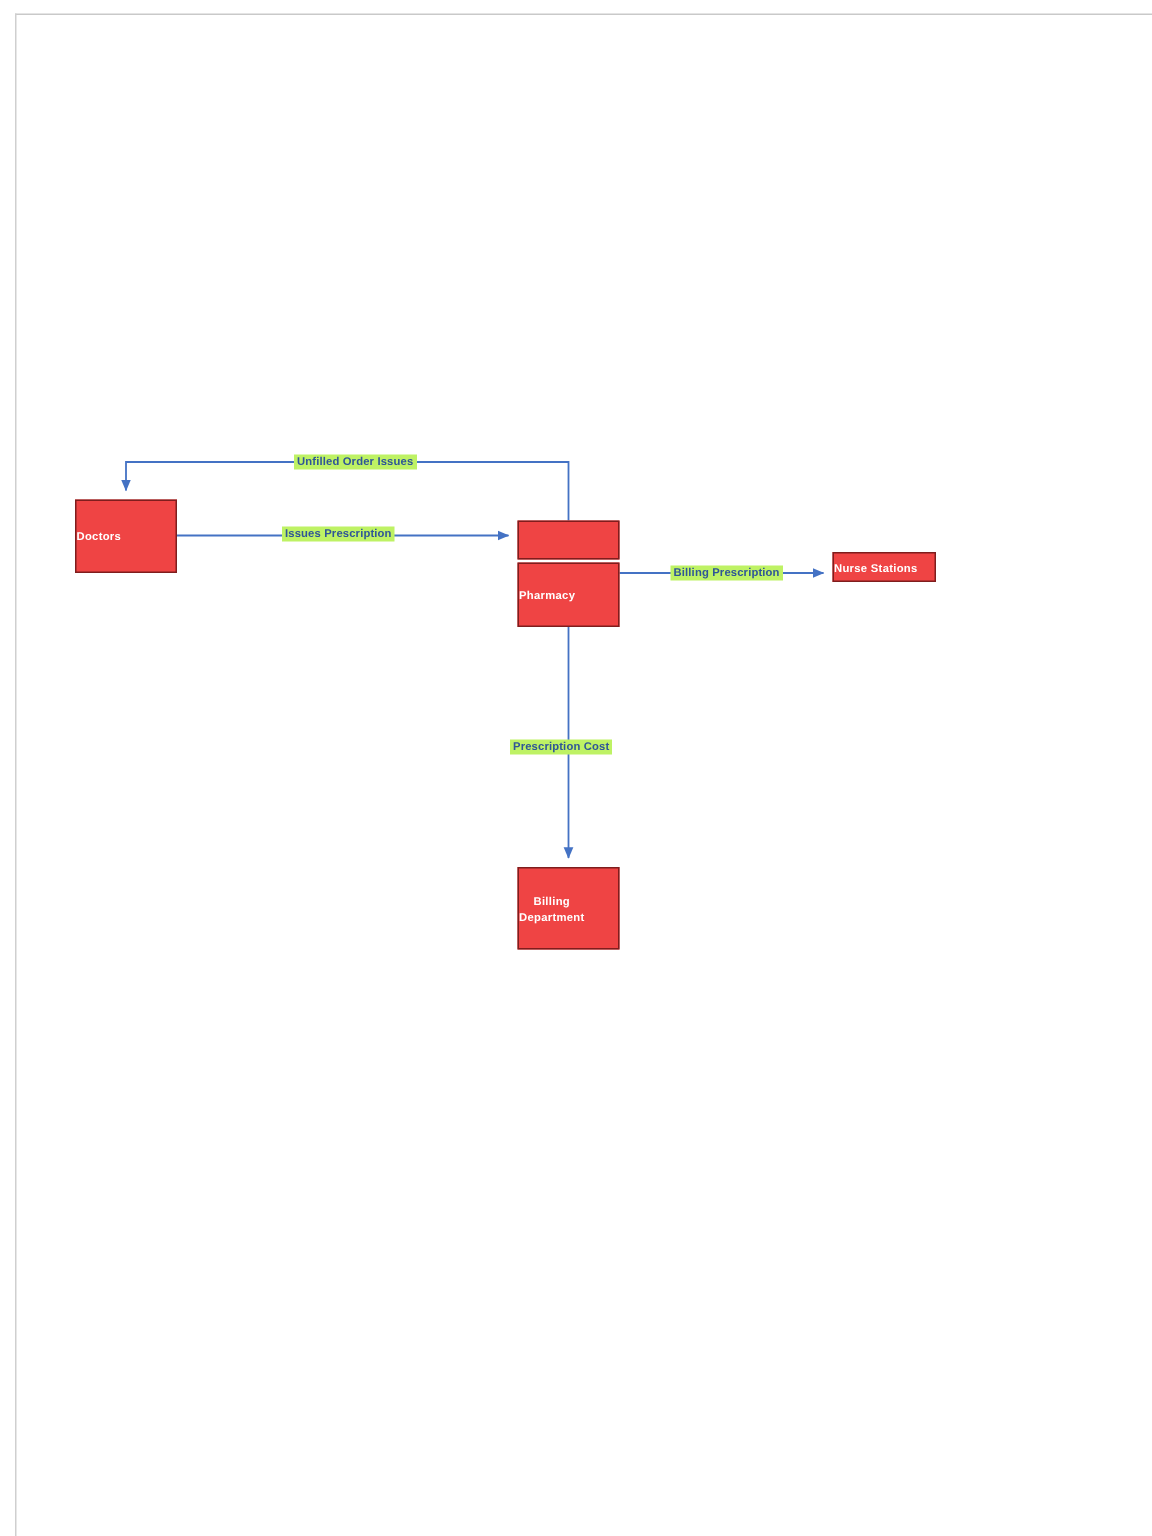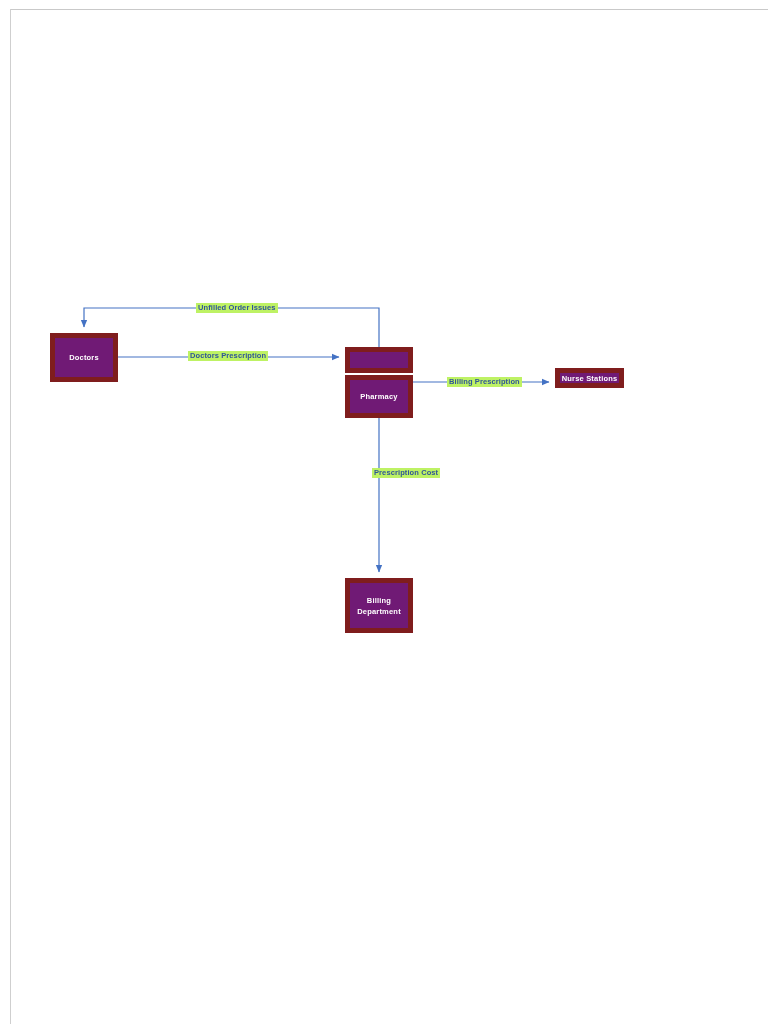--- a/index.html
+++ b/index.html
@@ -35,25 +35,24 @@
   #diagram-svg {
     position: absolute;
     left: 0;
     top: 0;
     width: 768px;
     height: 1024px;
   }
   .node-box {
     position: absolute;
     box-sizing: border-box;
-    background: #701a75;
-    border: 5px solid #7f1d1d;
+    background: #ef4444;
+    border: 1px solid #7f1d1d;
     display: flex;
     align-items: center;
-    justify-content: center;
     text-align: center;
   }
   .node-label {
     color: #ffffff;
     font-size: 7.5px;
     font-weight: bold;
     line-height: 11px;
     letter-spacing: 0.2px;
   }
   .edge-label {
@@ -117,19 +116,19 @@
 
   <div class="node-box" style="left:345px; top:578px; width:68px; height:55px;">
     <span class="node-label">
       <span>Billing</span><br>
       <span>Department</span>
     </span>
   </div>
 
   <div class="edge-label" style="left:196px; top:303px;">Unfilled Order Issues</div>
 
-  <div class="edge-label" style="left:188px; top:351px;">Doctors Prescription</div>
+  <div class="edge-label" style="left:188px; top:351px;">Issues Prescription</div>
 
   <div class="edge-label" style="left:447px; top:377px;">Billing Prescription</div>
 
-  <div class="edge-label" style="left:340px; top:468px;margin-left:32px;">Prescription Cost</div>
+  <div class="edge-label" style="left:340px; top:493px;">Prescription Cost</div>
 
 </div>
 
 </body></html>

